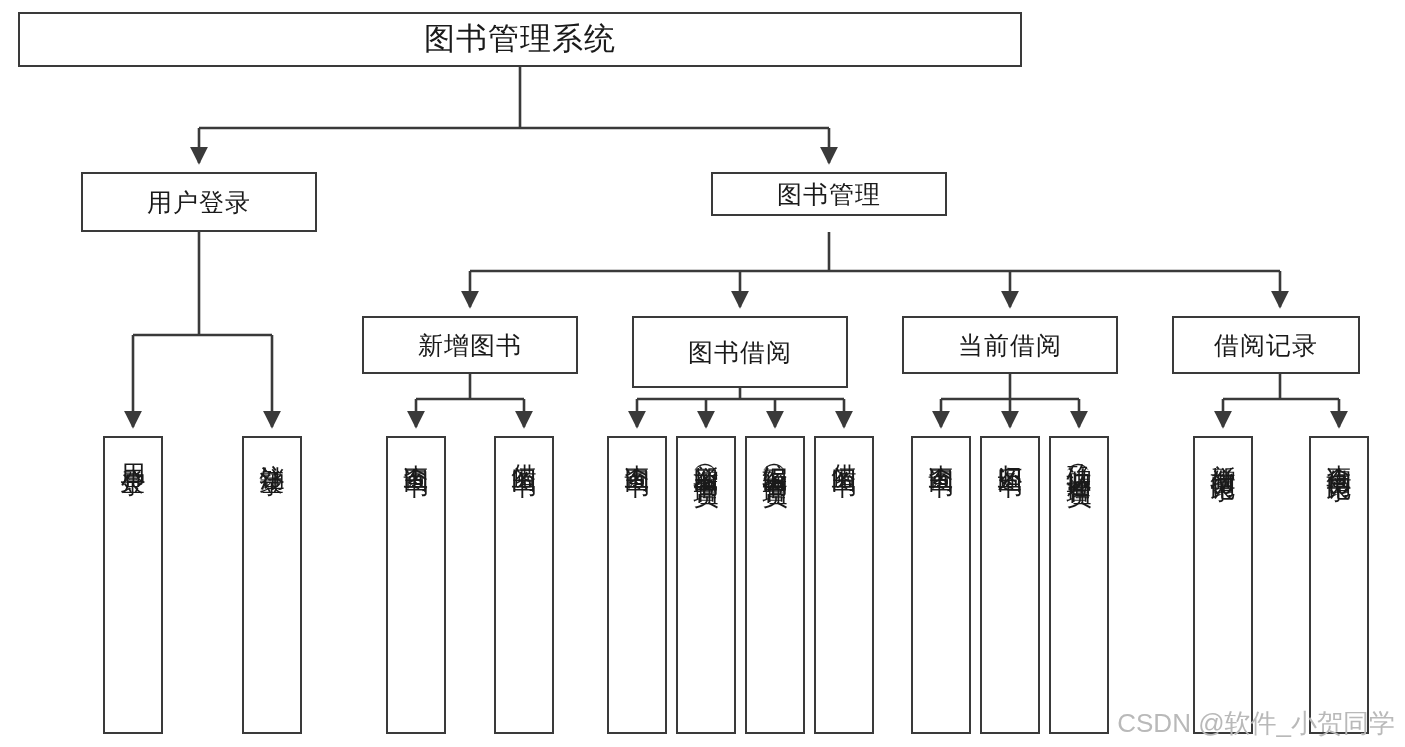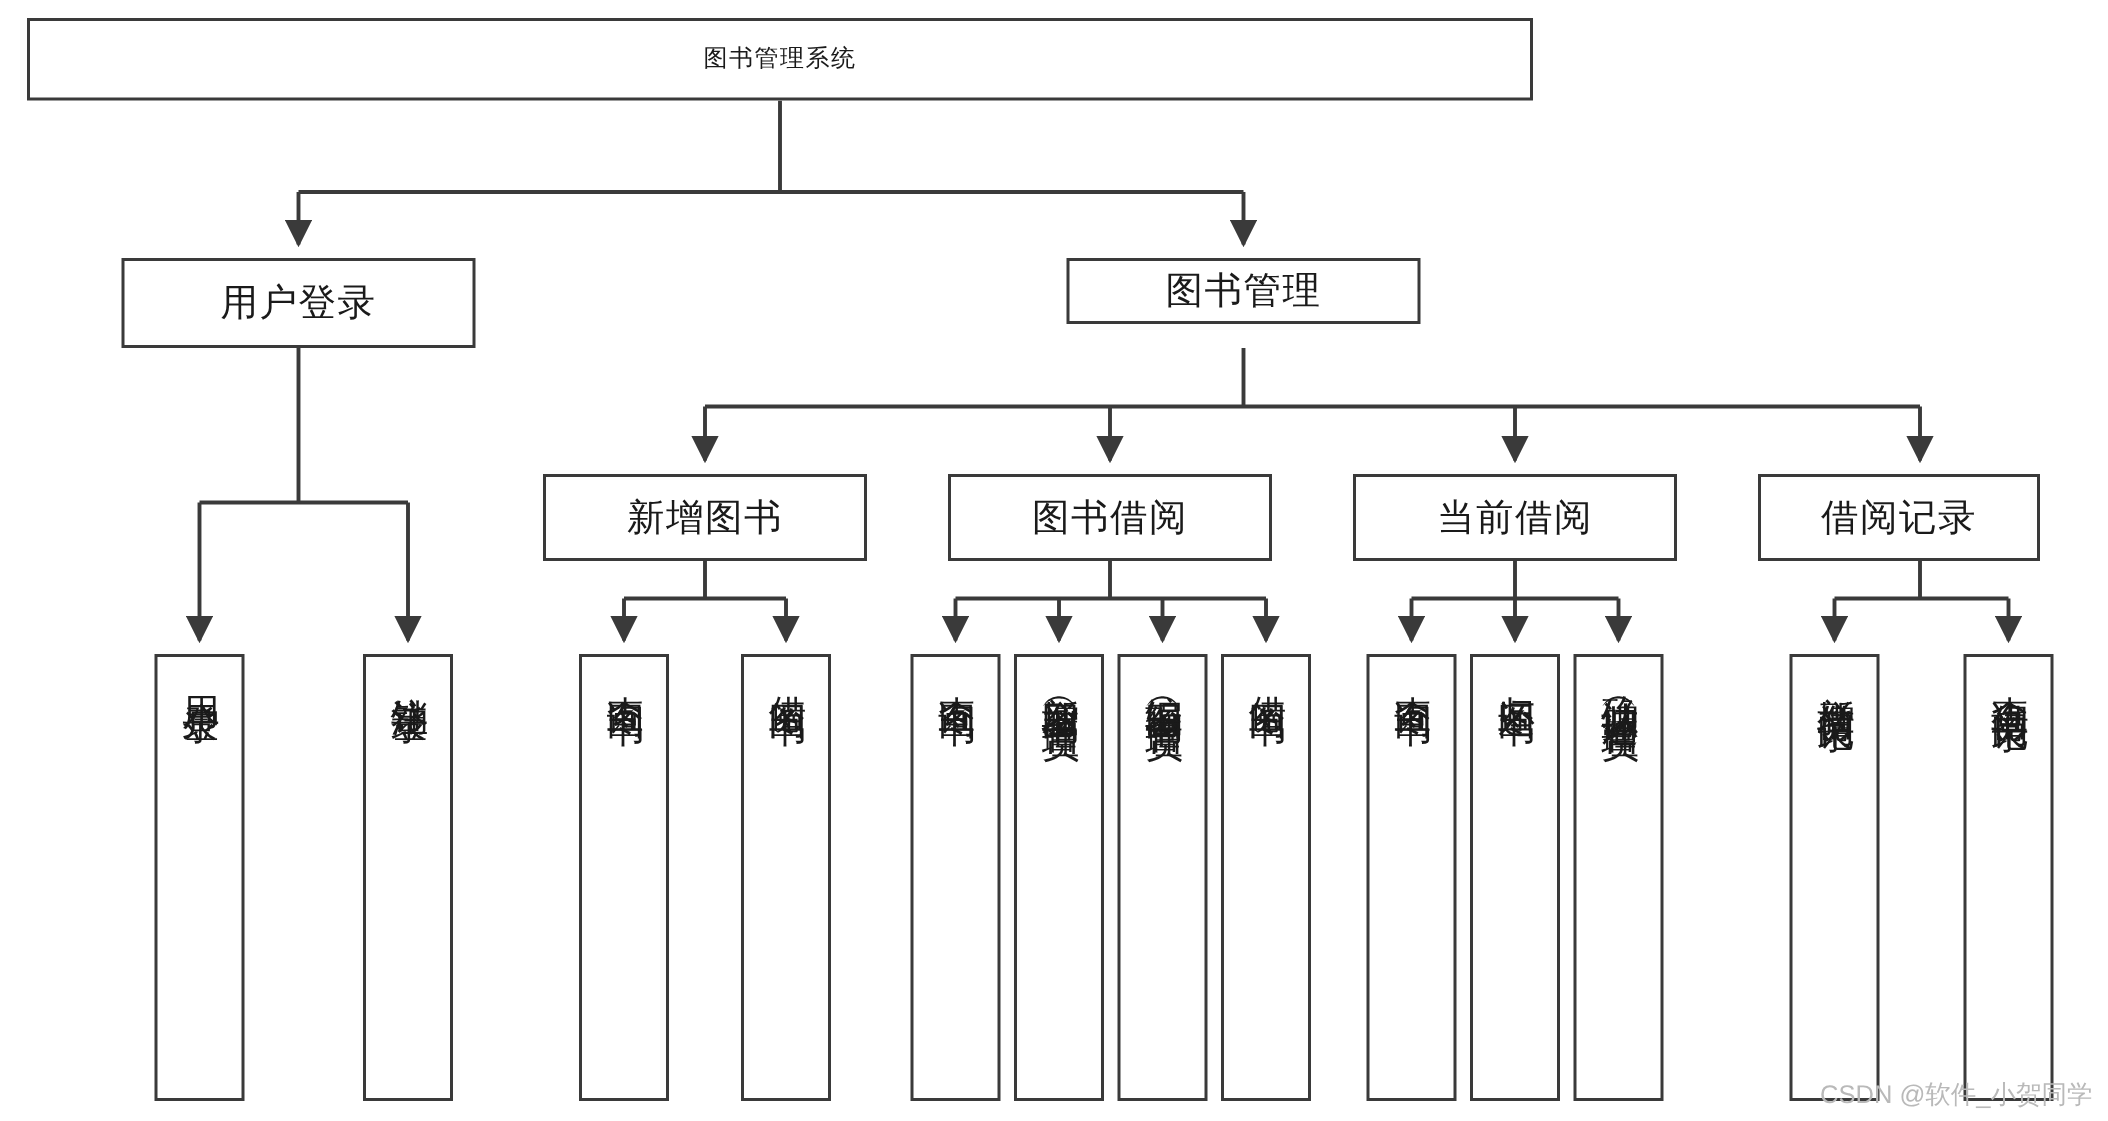--- a/index.html
+++ b/index.html
@@ -41,40 +41,40 @@
     text-align: center;
     line-height: 1.12;
     white-space: nowrap;
   }
   
   .node.horiz .node-label {
     font-size: 25px;
     letter-spacing: 1px;
   }
   .node.root .node-label {
-    font-size: 16px;
+    font-size: 31px;
   }
   
   .node.leaf {
     align-items: flex-start;
     padding-top: 6px;
   }
   .node.leaf .node-label {
     writing-mode: vertical-rl;
     text-orientation: upright;
     font-size: 25px;
     line-height: 1;
     letter-spacing: 3px;
     white-space: nowrap;
   }
   .watermark {
     position: absolute;
     right: 10px;
     bottom: 6px;
-    font-size: 17px;
+    font-size: 26px;
     color: #b9b9b9;
     z-index: 5;
     white-space: nowrap;
     font-family: "Liberation Sans", "DejaVu Sans", sans-serif;
   }
 </style>
 </head>
 <body>
 
 <div id="canvas">
@@ -136,21 +136,21 @@
   <div class="node horiz" style="left:81px; top:172px; width:236px; height:60px;">
     <span class="node-label">用户登录</span>
   </div>
   <div class="node horiz" style="left:711px; top:172px; width:236px; height:44px;">
     <span class="node-label">图书管理</span>
   </div>
 
   <div class="node horiz" style="left:362px; top:316px; width:216px; height:58px;">
     <span class="node-label">新增图书</span>
   </div>
-  <div class="node horiz" style="left:632px; top:316px; width:216px; height:58px;">
+  <div class="node horiz" style="left:632px; top:316px; width:216px; height:72px;">
     <span class="node-label">图书借阅</span>
   </div>
   <div class="node horiz" style="left:902px; top:316px; width:216px; height:58px;">
     <span class="node-label">当前借阅</span>
   </div>
   <div class="node horiz" style="left:1172px; top:316px; width:188px; height:58px;">
     <span class="node-label">借阅记录</span>
   </div>
 
   <div class="node leaf" style="left:103px; top:436px; width:60px; height:298px;">

